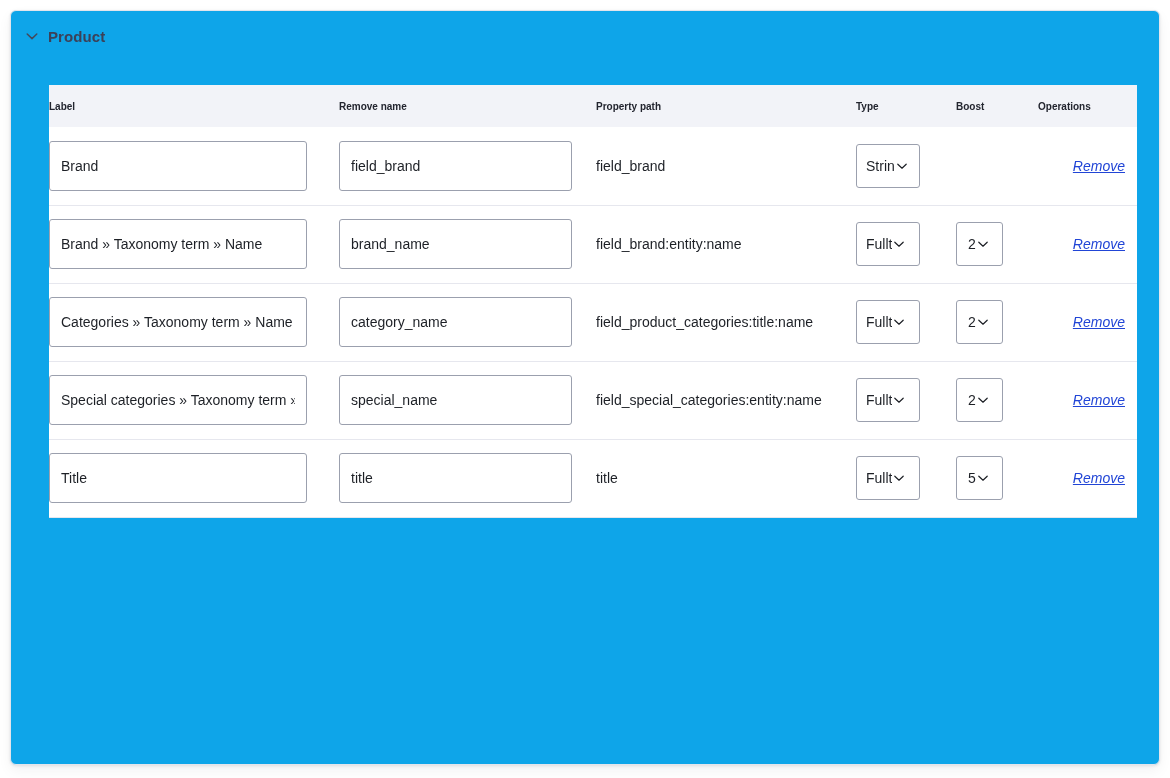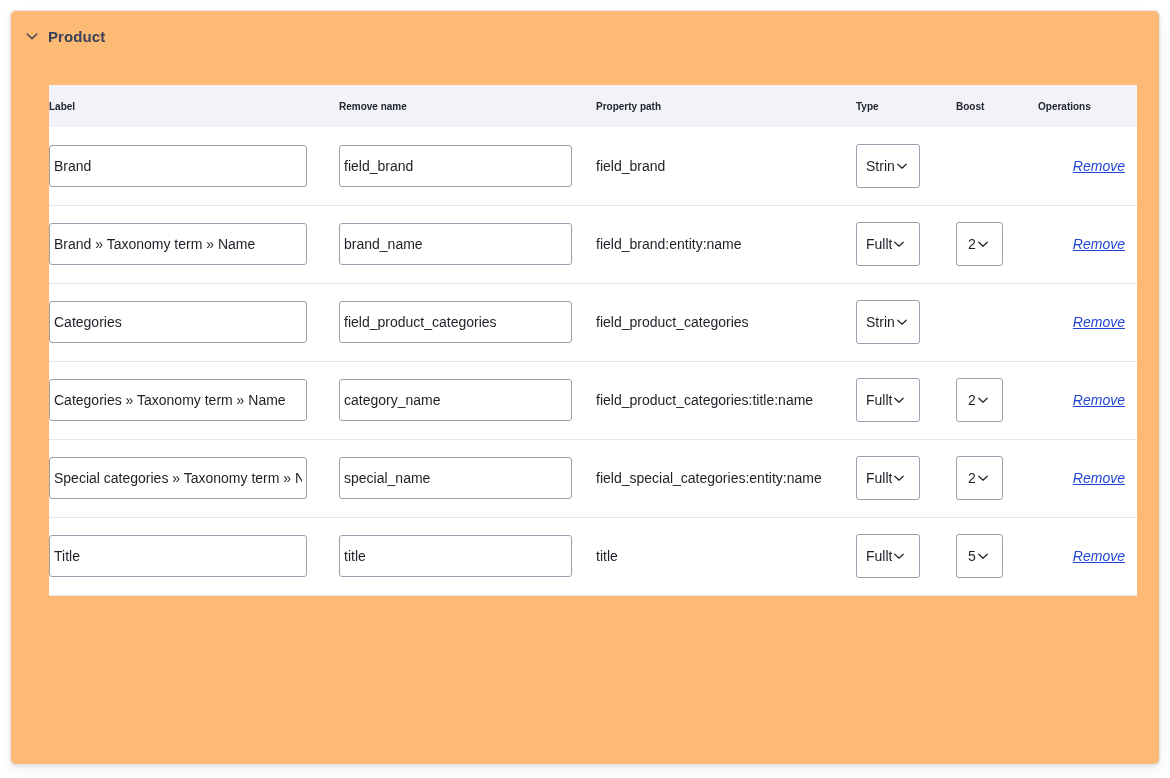--- a/index.html
+++ b/index.html
@@ -19,21 +19,21 @@
     overflow: hidden;
   }
 
   
   .card {
     position: absolute;
     left: 10px;
     top: 10px;
     width: 1150px;
     height: 755px;
-    background: #fdba74;
+    background: #0ea5e9;
     border: 1px solid #e3e5ec;
     border-radius: 6px;
     box-shadow: 0 1px 3px rgba(16,22,40,0.10), 0 6px 14px rgba(16,22,40,0.05);
   }
 
   
   .group-header {
     position: absolute;
     left: 14px;
     top: 12px;
@@ -118,22 +118,22 @@
   td.c-ops     { padding-left: 2px; }
 
   
   .txt {
     font-family: "Liberation Sans", sans-serif;
     font-size: 14px;
     color: #1d2026;
     background: #ffffff;
     border: 1px solid #9ba0ae;
     border-radius: 3px;
-    height: 42px;
-    padding: 0 4px;
+    height: 50px;
+    padding: 0 11px;
     outline: none;
     display: block;
   }
   .txt.label-input   { width: 258px; }
   .txt.machine-input { width: 233px; }
 
   
   .path-text {
     font-size: 14px;
     color: #1d2026;
@@ -292,60 +292,69 @@
       </span>
       
     </td>
     <td class="c-ops">
       <span class="ops-cell-inner">
         <a class="remove-link" href="#">Remove</a>
       </span>
     </td>
   </tr>
 
+
   <tr>
     <td class="c-label">
-      <input class="txt label-input" type="text" value="Categories" style="">
+      <input class="txt label-input" type="text" value="Categories » Taxonomy term » Name" style="">
     </td>
     <td class="c-machine">
-      <input class="txt machine-input" type="text" value="field_product_categories" style="">
+      <input class="txt machine-input" type="text" value="category_name" style="">
     </td>
     <td class="c-path">
-      <span class="path-text">field_product_categories</span>
+      <span class="path-text">field_product_categories:title:name</span>
     </td>
     <td class="c-type">
       <span class="sel type-sel">
-        <span class="sel-val">Strin</span>
+        <span class="sel-val">Fullt</span>
         <span class="sel-arrow">
           <svg viewBox="0 0 12 12" width="12" height="12" aria-hidden="true">
             <path d="M1.8 4.2 L6 8.2 L10.2 4.2" fill="none" stroke="currentColor" stroke-width="1.2" stroke-linecap="round" stroke-linejoin="round"></path>
           </svg>
         </span>
       </span>
     </td>
     <td class="c-boost">
-
-      <span class="boost-empty"></span>
+      <span class="sel boost-sel">
+        <span class="sel-val">2</span>
+        <span class="sel-arrow">
+          <svg viewBox="0 0 12 12" width="12" height="12" aria-hidden="true">
+            <path d="M1.8 4.2 L6 8.2 L10.2 4.2" fill="none" stroke="currentColor" stroke-width="1.2" stroke-linecap="round" stroke-linejoin="round"></path>
+          </svg>
+        </span>
+      </span>
+      
     </td>
     <td class="c-ops">
       <span class="ops-cell-inner">
         <a class="remove-link" href="#">Remove</a>
       </span>
     </td>
   </tr>
 
+
   <tr>
     <td class="c-label">
-      <input class="txt label-input" type="text" value="Categories » Taxonomy term » Name" style="">
+      <input class="txt label-input" type="text" value="Special categories » Taxonomy term » Name" style="">
     </td>
     <td class="c-machine">
-      <input class="txt machine-input" type="text" value="category_name" style="">
+      <input class="txt machine-input" type="text" value="special_name" style="">
     </td>
     <td class="c-path">
-      <span class="path-text">field_product_categories:title:name</span>
+      <span class="path-text">field_special_categories:entity:name</span>
     </td>
     <td class="c-type">
       <span class="sel type-sel">
         <span class="sel-val">Fullt</span>
         <span class="sel-arrow">
           <svg viewBox="0 0 12 12" width="12" height="12" aria-hidden="true">
             <path d="M1.8 4.2 L6 8.2 L10.2 4.2" fill="none" stroke="currentColor" stroke-width="1.2" stroke-linecap="round" stroke-linejoin="round"></path>
           </svg>
         </span>
       </span>
@@ -361,95 +370,56 @@
       </span>
       
     </td>
     <td class="c-ops">
       <span class="ops-cell-inner">
         <a class="remove-link" href="#">Remove</a>
       </span>
     </td>
   </tr>
 
-
   <tr>
     <td class="c-label">
-      <input class="txt label-input" type="text" value="Special categories » Taxonomy term » Name" style="">
+      <input class="txt label-input" type="text" value="Title" style="">
     </td>
     <td class="c-machine">
-      <input class="txt machine-input" type="text" value="special_name" style="">
+      <input class="txt machine-input" type="text" value="title" style="">
     </td>
     <td class="c-path">
-      <span class="path-text">field_special_categories:entity:name</span>
+      <span class="path-text">title</span>
     </td>
     <td class="c-type">
       <span class="sel type-sel">
         <span class="sel-val">Fullt</span>
         <span class="sel-arrow">
           <svg viewBox="0 0 12 12" width="12" height="12" aria-hidden="true">
             <path d="M1.8 4.2 L6 8.2 L10.2 4.2" fill="none" stroke="currentColor" stroke-width="1.2" stroke-linecap="round" stroke-linejoin="round"></path>
           </svg>
         </span>
       </span>
     </td>
     <td class="c-boost">
       <span class="sel boost-sel">
-        <span class="sel-val">2</span>
+        <span class="sel-val">5</span>
         <span class="sel-arrow">
           <svg viewBox="0 0 12 12" width="12" height="12" aria-hidden="true">
             <path d="M1.8 4.2 L6 8.2 L10.2 4.2" fill="none" stroke="currentColor" stroke-width="1.2" stroke-linecap="round" stroke-linejoin="round"></path>
           </svg>
         </span>
       </span>
       
     </td>
     <td class="c-ops">
       <span class="ops-cell-inner">
         <a class="remove-link" href="#">Remove</a>
       </span>
     </td>
   </tr>
 
-  <tr>
-    <td class="c-label">
-      <input class="txt label-input" type="text" value="Title" style="">
-    </td>
-    <td class="c-machine">
-      <input class="txt machine-input" type="text" value="title" style="">
-    </td>
-    <td class="c-path">
-      <span class="path-text">title</span>
-    </td>
-    <td class="c-type">
-      <span class="sel type-sel">
-        <span class="sel-val">Fullt</span>
-        <span class="sel-arrow">
-          <svg viewBox="0 0 12 12" width="12" height="12" aria-hidden="true">
-            <path d="M1.8 4.2 L6 8.2 L10.2 4.2" fill="none" stroke="currentColor" stroke-width="1.2" stroke-linecap="round" stroke-linejoin="round"></path>
-          </svg>
-        </span>
-      </span>
-    </td>
-    <td class="c-boost">
-      <span class="sel boost-sel">
-        <span class="sel-val">5</span>
-        <span class="sel-arrow">
-          <svg viewBox="0 0 12 12" width="12" height="12" aria-hidden="true">
-            <path d="M1.8 4.2 L6 8.2 L10.2 4.2" fill="none" stroke="currentColor" stroke-width="1.2" stroke-linecap="round" stroke-linejoin="round"></path>
-          </svg>
-        </span>
-      </span>
-      
-    </td>
-    <td class="c-ops">
-      <span class="ops-cell-inner">
-        <a class="remove-link" href="#">Remove</a>
-      </span>
-    </td>
-  </tr>
-
 </tbody>
       </table>
     </div>
 
   </div>
 </div>
 
 </body></html>

